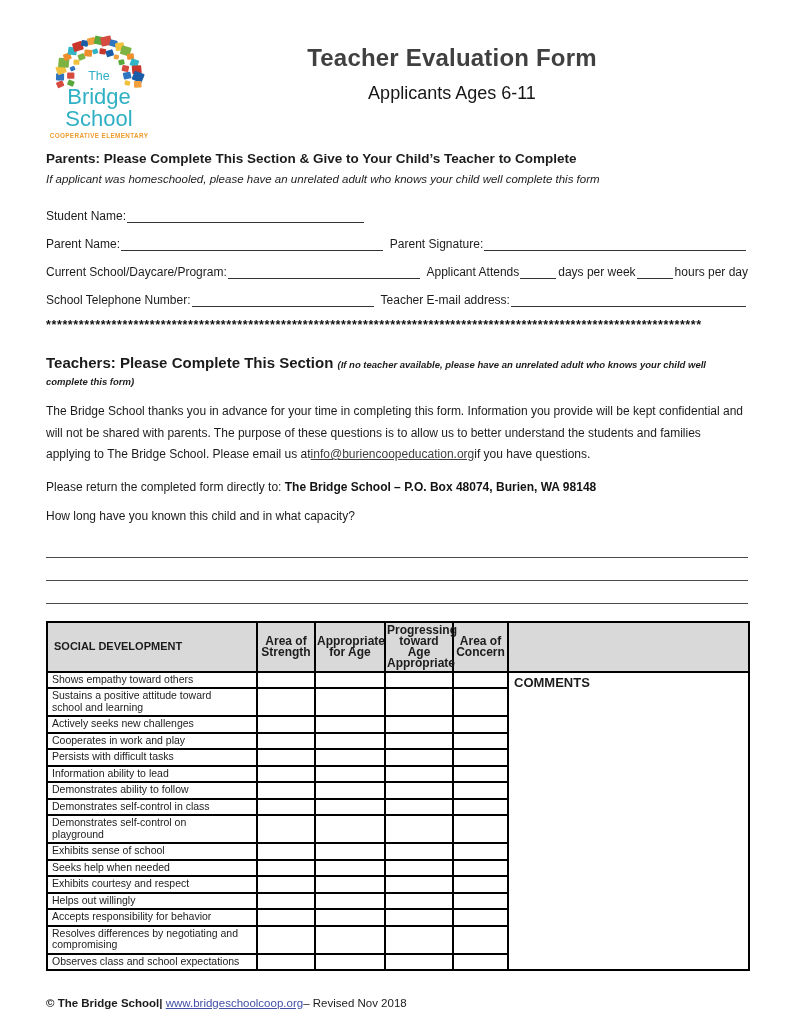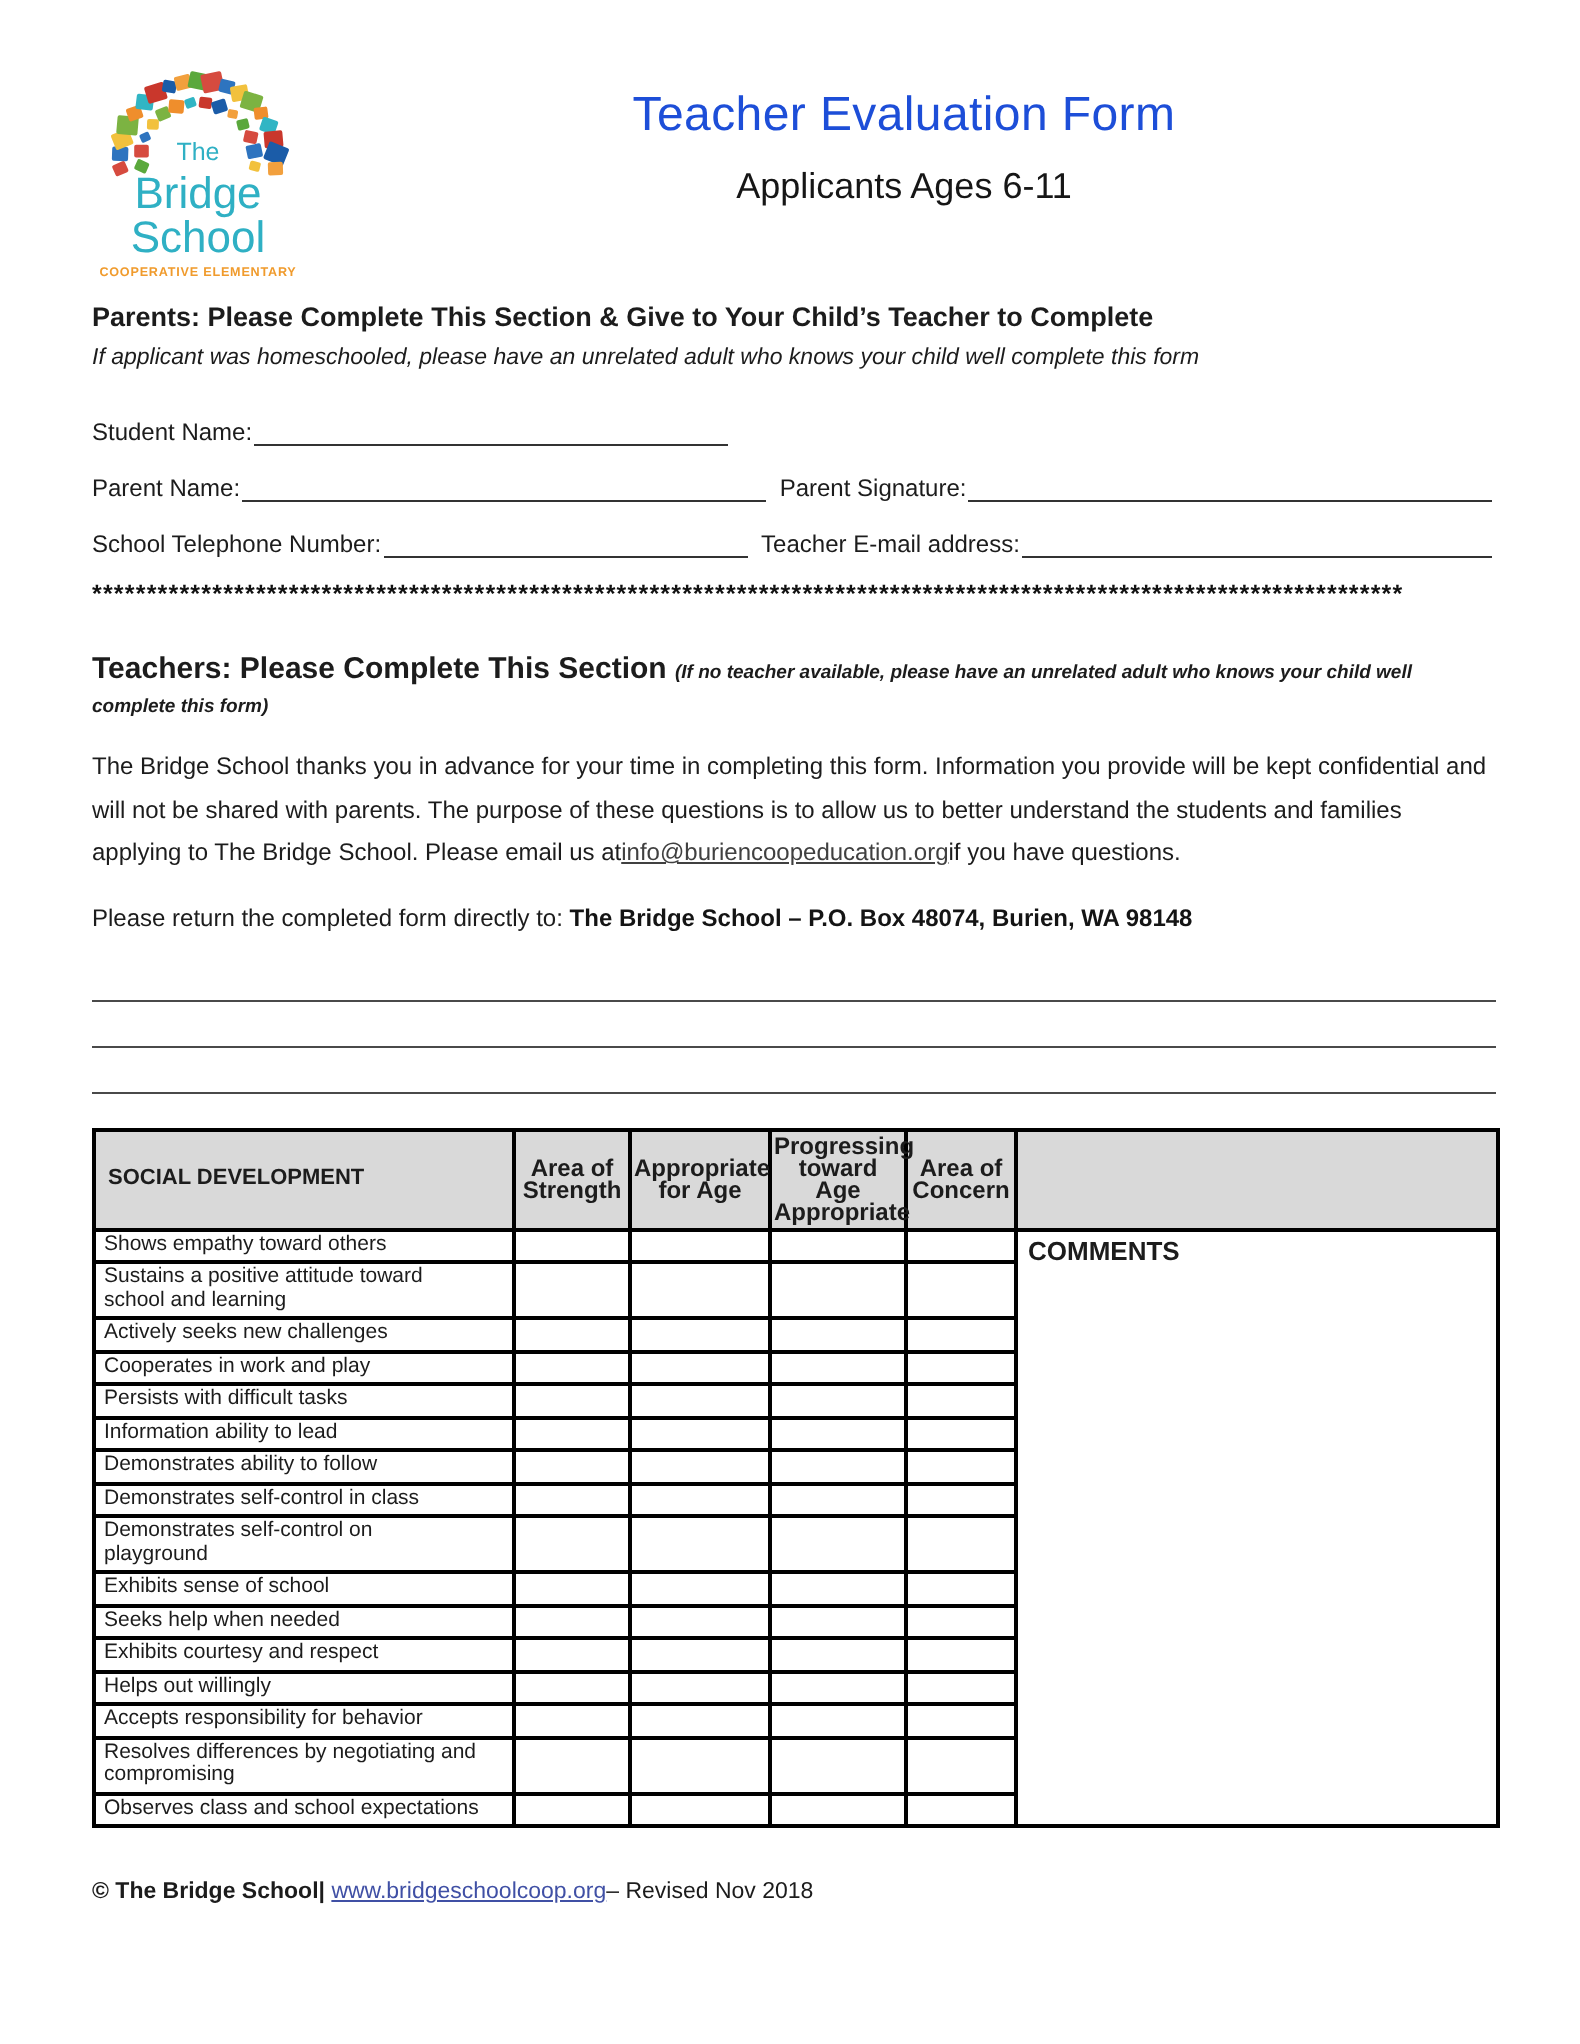--- a/index.html
+++ b/index.html
@@ -9,21 +9,21 @@
     font-family: "Liberation Sans", sans-serif;
     color: #1c1c1c;
   }
   .page { position: relative; width: 790px; height: 1022px; overflow: hidden; background: #fff; }
   .content { position: absolute; left: 46px; top: 0; width: 702px; }
 
   
   .header { position: relative; height: 150px; }
   .logo { position: absolute; left: 2px; top: 28px; width: 102px; height: 118px; }
   .titles { position: absolute; left: 110px; right: 0; top: 44px; text-align: center; }
-  .doc-title { font-size: 24px; font-weight: normal; color: #1d4ed8; letter-spacing: 0.2px; }
+  .doc-title { font-size: 24px; font-weight: bold; color: #404040; letter-spacing: 0.2px; }
   .doc-subtitle { font-size: 18px; margin-top: 11px; color: #161616; }
 
   
   .sec-heading { font-size: 13.5px; font-weight: bold; line-height: 18px; }
   .sec-note { font-size: 11.5px; font-style: italic; margin-top: 4px; line-height: 15px; }
 
   .flines { margin-top: 17px; }
   .fline { display: flex; align-items: flex-end; height: 20px; margin-bottom: 8px; font-size: 12px; white-space: nowrap; }
   .fline .lbl { flex: 0 0 auto; line-height: 15px; }
   .fline .lbl.gap { margin-left: 5px; }
@@ -123,35 +123,45 @@
         <span class="lbl">Student Name:</span>
         <span class="blank" style="width:237px"></span>
       </div>
       <div class="fline">
         <span class="lbl">Parent Name:</span>
         <span class="blank grow"></span>
         <span class="lbl gap">Parent Signature:</span>
         <span class="blank grow"></span>
       </div>
       <div class="fline">
+        <span class="lbl">Current School/Daycare/Program:</span>
+        <span class="blank grow"></span>
+        <span class="lbl gap">Applicant Attends</span>
+        <span class="blank" style="width:36px"></span>
+        <span class="lbl">days per week</span>
+        <span class="blank" style="width:36px"></span>
+        <span class="lbl">hours per day</span>
+      </div>
+      <div class="fline">
         <span class="lbl">School Telephone Number:</span>
         <span class="blank" style="width:182px"></span>
         <span class="lbl gap">Teacher E-mail address:</span>
         <span class="blank grow"></span>
       </div>
     </div>
 
     <div class="stars">************************************************************************************************************************</div>
 
     <div class="t-heading"><span>Teachers: Please Complete This Section </span><span class="paren">(If no teacher available, please have an unrelated adult who knows your child well complete this form)</span></div>
 
     <div class="t-intro"><span>The Bridge School thanks you in advance for your time in completing this form. Information you provide will be kept confidential and will not be shared with parents. The purpose of these questions is to allow us to better understand the students and families applying to The Bridge School. Please email us at</span><span class="link email-link">info@buriencoopeducation.org</span><span>if you have questions.</span></div>
 
     <div class="t-return"><span>Please return the completed form directly to: </span><b>The Bridge School – P.O. Box 48074, Burien, WA 98148</b></div>
 
+    <div class="t-question">How long have you known this child and in what capacity?</div>
 
     <div class="resp-lines">
       <div class="resp-line"></div>
       <div class="resp-line"></div>
       <div class="resp-line"></div>
     </div>
 
     <table class="eval">
       <colgroup>
         <col style="width:210px">

